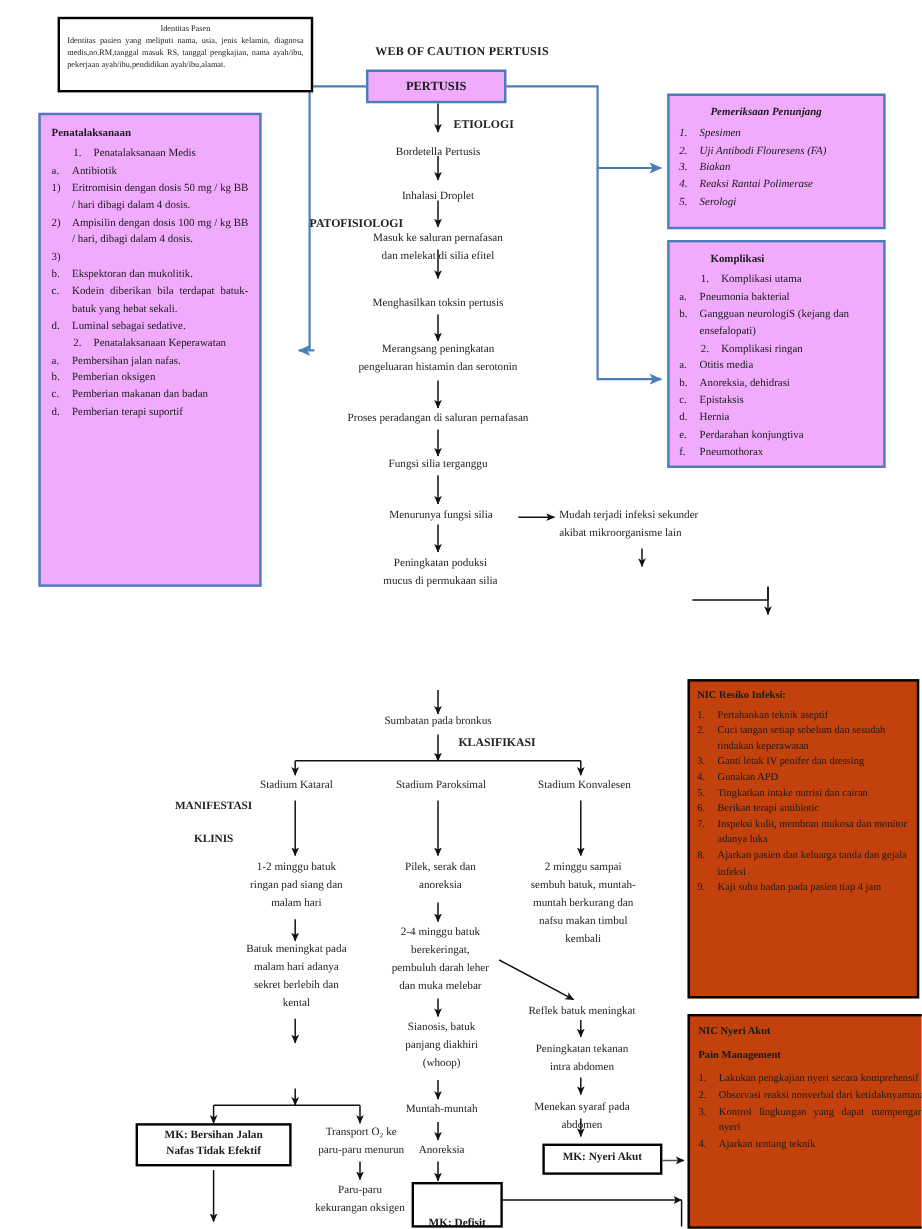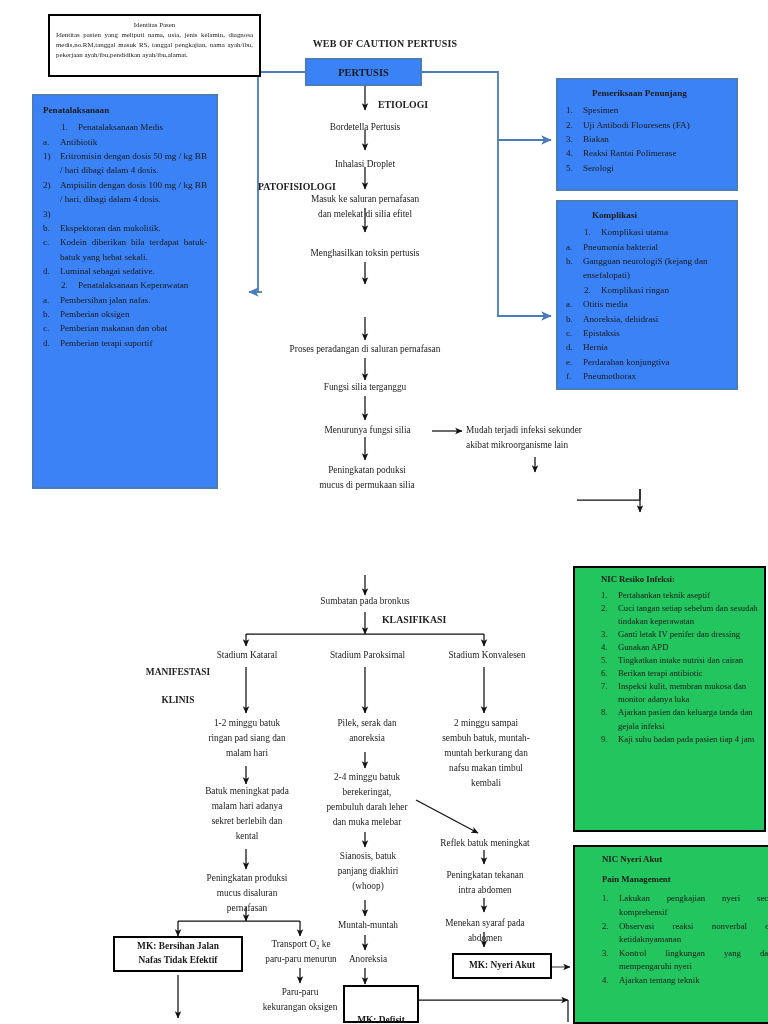--- a/index.html
+++ b/index.html
@@ -25,27 +25,26 @@
     color: #222;
   }
 
   .bold { font-weight: bold; text-align: center; }
   .hdr-bold { font-weight: bold; font-size: 10px; letter-spacing: .2px; }
 
   
   .box-blue {
     position: absolute;
     border: 2.2px solid #4a7ebb;
-    background: #3b82f6;
+    background: #f0abfc;
   }
   .box-black {
     position: absolute;
     border: 2.4px solid #000;
-    background: #22c55e;
-    padding-left: 20px;
+    background: #c2410c;
   }
 
   .listbox {
     font-size: 9.1px;
     line-height: 1.58;
     padding: 6px 8px 6px 8px;
     color: #1a1a1a;
   }
   .listbox .title {
     font-weight: bold;
@@ -229,31 +228,31 @@
           <li>
             <span class="mk">a.</span>
             <span class="tx">Pembersihan jalan nafas.</span>
           </li>
           <li>
             <span class="mk">b.</span>
             <span class="tx">Pemberian oksigen</span>
           </li>
           <li>
             <span class="mk">c.</span>
-            <span class="tx">Pemberian makanan dan obat</span>
+            <span class="tx">Pemberian makanan dan badan</span>
           </li>
           <li>
             <span class="mk">d.</span>
             <span class="tx">Pemberian terapi suportif</span>
           </li>
         </ul>
     </div>
   </div>
 
-  <div class="box-blue" style="left:556px; top:78px; width:182px; height:113px;">
+  <div class="box-blue" style="left:556px; top:78px; width:182px; height:113px;font-style:italic;">
     <div class="listbox">
       <span class="title indent">Pemeriksaan Penunjang</span>
       <ul id="pem-list">
           <li>
             <span class="mk">1.</span>
             <span class="tx">Spesimen</span>
           </li>
           <li>
             <span class="mk">2.</span>
             <span class="tx">Uji Antibodi Flouresens (FA)</span>
@@ -328,20 +327,22 @@
 
   <div class="node" style="left:305px; top:157px; width:120px;">Inhalasi Droplet</div>
 
   <div class="node bold" style="left:258px; top:179px; width:108px; text-align:left; font-size:9.8px;">PATOFISIOLOGI</div>
 
   <div class="node prewrap" style="left: 285px; top: 192px; width: 160px; white-space: pre-line;">Masuk ke saluran pernafasan
 dan melekat di silia efitel</div>
 
   <div class="node" style="left:290px; top:246px; width:150px;">Menghasilkan toksin pertusis</div>
 
+  <div class="node prewrap" style="left: 272px; top: 284px; width: 186px; white-space: pre-line;">Merangsang peningkatan
+pengeluaran histamin dan serotonin</div>
 
   <div class="node" style="left:260px; top:342px; width:210px;">Proses peradangan di saluran pernafasan</div>
 
   <div class="node" style="left:300px; top:380px; width:130px;font-family:Liberation Serif, serif;">Fungsi silia terganggu</div>
 
   <div class="node" style="left:305px; top:423px; width:125px;">Menurunya fungsi silia</div>
 
   <div class="node prewrap" style="left: 292px; top: 463px; width: 150px; white-space: pre-line;">Peningkatan poduksi
 mucus di permukaan silia</div>
 
@@ -360,23 +361,20 @@
   <div class="node" style="left:310px; top:648px; width:115px;">Stadium Paroksimal</div>
   <div class="node" style="left:428px; top:648px; width:118px;">Stadium Konvalesen</div>
 
   <div class="node prewrap" style="left: 185px; top: 716px; width: 124px; white-space: pre-line;">1-2 minggu batuk
 ringan pad siang dan
 malam hari</div>
   <div class="node prewrap" style="left: 180px; top: 784px; width: 134px; white-space: pre-line;">Batuk meningkat pada
 malam hari adanya
 sekret berlebih dan
 kental</div>
-  <div class="node prewrap" style="left: 182px; top: 871px; width: 130px; white-space: pre-line;">Peningkatan produksi
-mucus disaluran
-pernafasan</div>
 
   <div class="mkbox" style="left:113px; top:936px; width:130px; height:36px;">
     <span class="prewrap" style="white-space: pre-line;">MK: Bersihan Jalan
 Nafas Tidak Efektif</span>
   </div>
 
   <div class="node prewrap" style="left: 248px; top: 937px; width: 106px; white-space: pre-line;">Transport O₂ ke
 paru-paru menurun</div>
   <div class="node prewrap" style="left: 244px; top: 985px; width: 112px; white-space: pre-line;">Paru-paru
 kekurangan oksigen</div>

